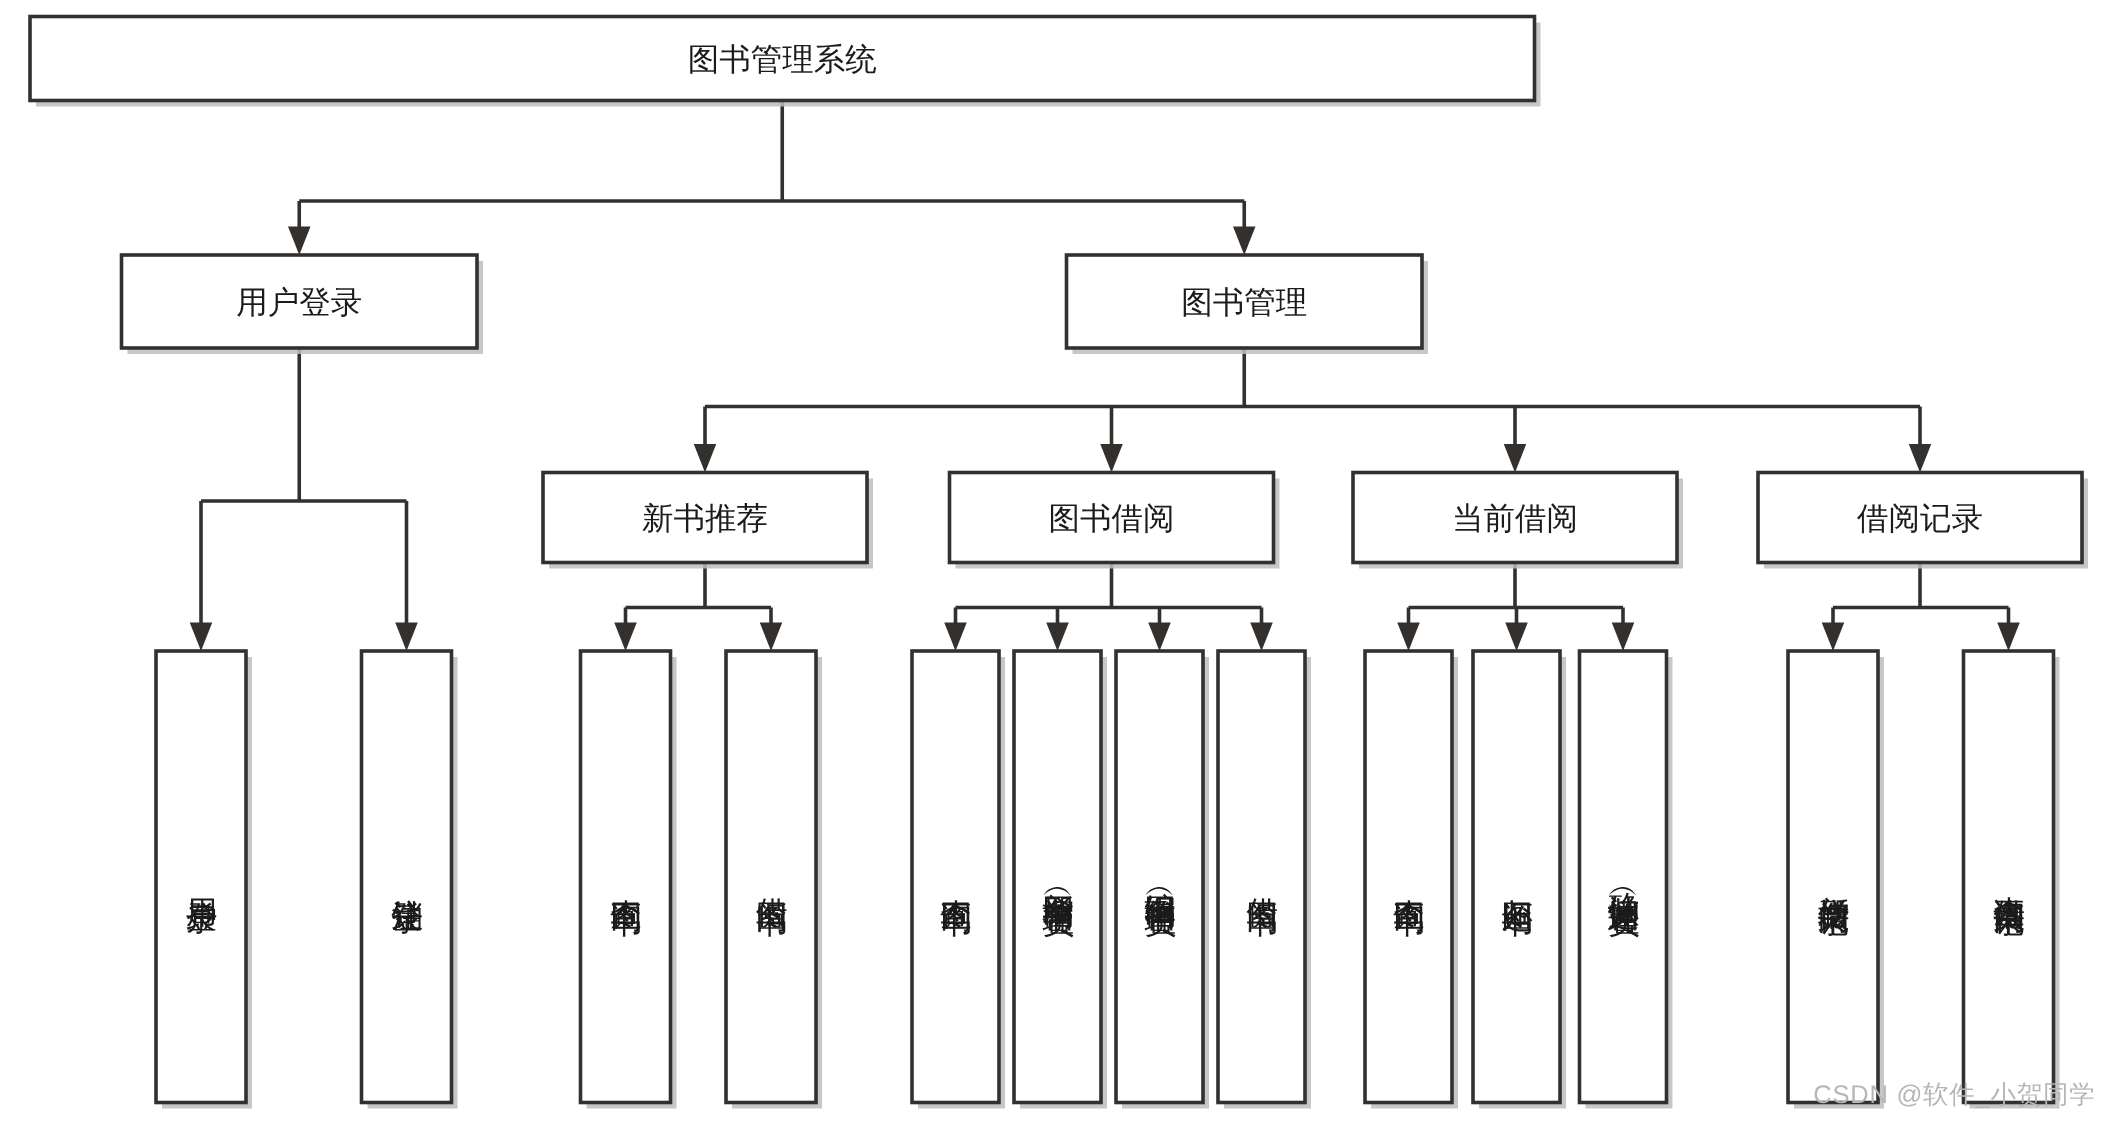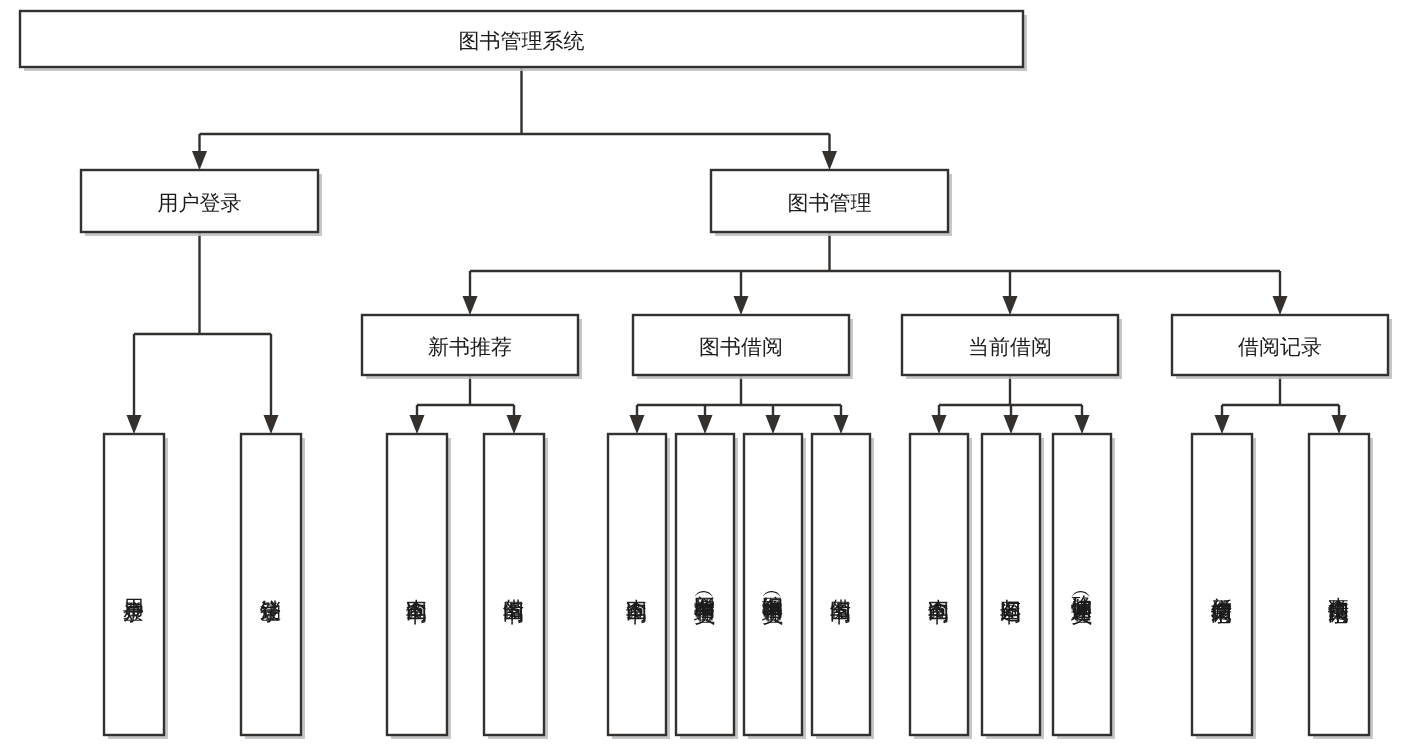--- a/index.html
+++ b/index.html
@@ -206,14 +206,15 @@
       <div class="node-label-v" style="left: 676px; top: 434px; width: 58px; height: 301px;">新增图书（管理员）</div>
       <div class="node-label-v" style="left: 744px; top: 434px; width: 58px; height: 301px;">编辑图书（管理员）</div>
       <div class="node-label-v" style="left: 812px; top: 434px; width: 58px; height: 301px;">借阅图书</div>
       <div class="node-label-v" style="left: 910px; top: 434px; width: 58px; height: 301px;">查询图书</div>
       <div class="node-label-v" style="left: 982px; top: 434px; width: 58px; height: 301px;">归还图书</div>
       <div class="node-label-v" style="left: 1053px; top: 434px; width: 58px; height: 301px;">确认归还（管理员）</div>
       <div class="node-label-v" style="left: 1192px; top: 434px; width: 60px; height: 301px;">新增借阅记录</div>
       <div class="node-label-v" style="left: 1309px; top: 434px; width: 60px; height: 301px;">查询借阅记录</div>
     </div>
 
+  <div class="watermark">CSDN @软件_小贺同学</div>
 
 </div>
 
 </body></html>

